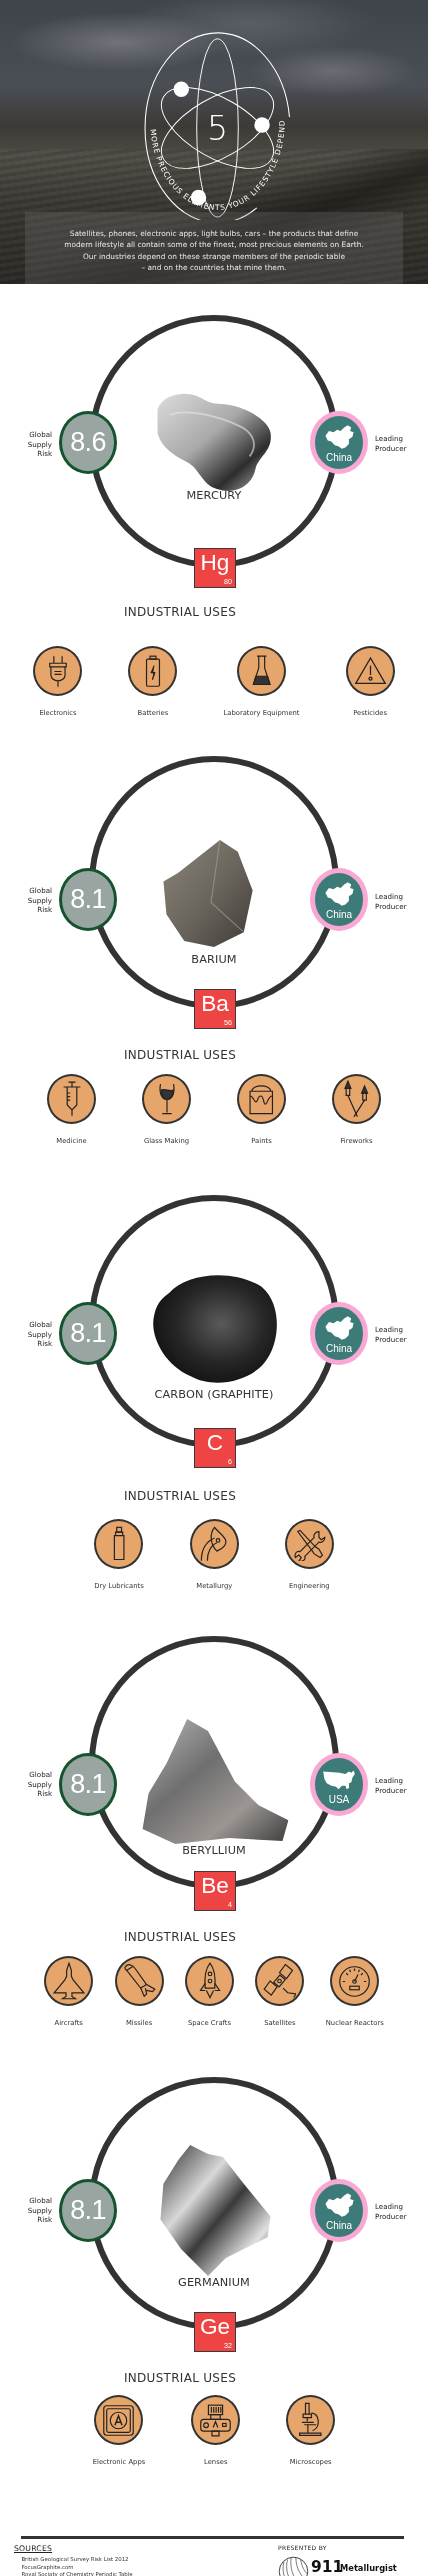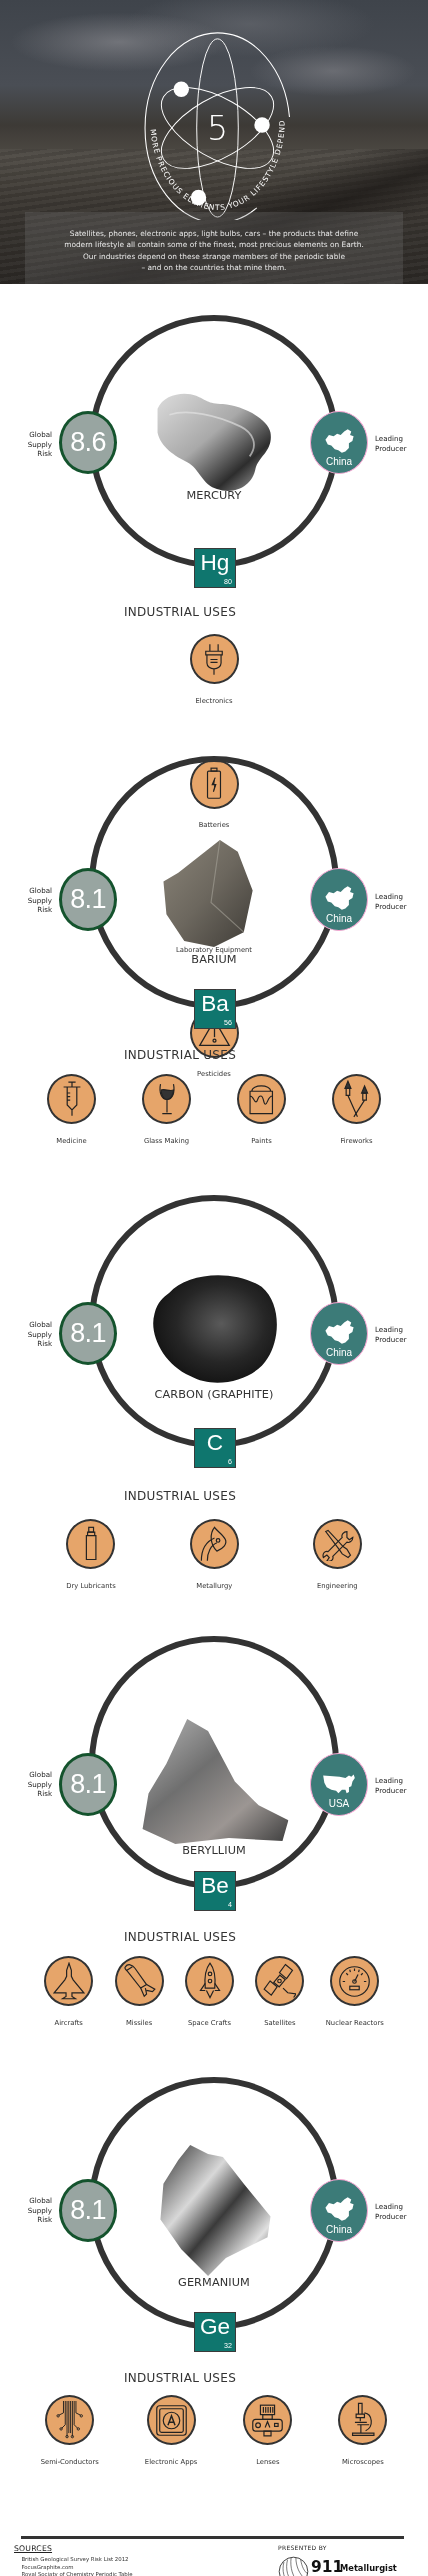--- a/index.html
+++ b/index.html
@@ -52,32 +52,32 @@
   }
   .risk-circle {
     position: absolute; left: 59px; width: 58px; height: 63px; border-radius: 50%;
     background: #98a5a1; border: 3px solid #14532d;
     display: flex; align-items: center; justify-content: center;
     color: #ffffff; font-family: "Liberation Sans", sans-serif; font-size: 27px; font-weight: 400;
     letter-spacing: -0.6px;
   }
   .producer-circle {
     position: absolute; left: 310px; width: 58px; height: 63px; border-radius: 50%;
-    background: #3c7b78; border: 1px solid #f9a8d4;
+    background: #3c7b78; border: 5px solid #f9a8d4;
     display: flex; flex-direction: column; align-items: center; justify-content: flex-end;
     color: #ffffff; font-family: "Liberation Sans", sans-serif; font-size: 10px; padding-bottom: 6px;
   }
   .producer-circle svg { margin-bottom: 1.2px; }
   .producer-label {
     position: absolute; left: 375px; width: 42px; text-align: left;
     font-size: 7.1px; line-height: 9.5px; color: #222;
   }
   .badge {
     position: absolute; left: 194px; width: 42px; height: 40px;
-    background: #0f766e; border: 1.8px solid #3a3a3a;
+    background: #ef4444; border: 1.8px solid #3a3a3a;
     color: #fff; font-family: "Liberation Sans", sans-serif;
   }
   .badge .sym { position: absolute; left: 0; width: 100%; top: 1.2px; text-align: center; font-size: 22.6px; line-height: 26px; }
   .badge .num { position: absolute; right: 3px; bottom: 1.2px; font-size: 7.1px; }
   .uses-title {
     position: absolute; left: 0; width: 360px; text-align: center;
     font-family: "DejaVu Sans", sans-serif; font-size: 12px; letter-spacing: 0.3px; color: #333;
   }
   .uses {
     position: absolute; left: 0; width: 428px; display: flex; justify-content: center;
@@ -166,21 +166,21 @@
   <div class="producer-label" style="top:150px;">
     <span>Leading</span><br><span>Producer</span>
   </div>
 
   <div class="badge" style="top:264px;">
     <div class="sym">Hg</div>
     <div class="num">80</div>
   </div>
 
   <div class="uses-title" style="top:321px;">INDUSTRIAL USES</div>
-  <div class="uses" style="top:350px; gap:46px;flex-direction:column;">
+  <div class="uses" style="top:362px; gap:46px;">
     <div class="use">
       <div class="ic">
         <svg width="24" height="33" viewBox="0 0 40 56" fill="none" stroke="#222" stroke-width="2">
             <path d="M13 2v12M27 2v12M6 14h28v6H6zM8 20v14c0 6 6 10 12 10s12-4 12-10V20M14 28h12M14 33h12M20 44v10"></path>
           </svg>
       </div>
       <div class="lbl">Electronics</div>
     </div>
     <div class="use">
       <div class="ic">
@@ -318,21 +318,21 @@
   <div class="producer-label" style="top:130px;">
     <span>Leading</span><br><span>Producer</span>
   </div>
 
   <div class="badge" style="top:233px;">
     <div class="sym">C</div>
     <div class="num">6</div>
   </div>
 
   <div class="uses-title" style="top:294px;">INDUSTRIAL USES</div>
-  <div class="uses" style="top:324px; gap:74px;">
+  <div class="uses" style="top:324px; gap:46px;">
     <div class="use">
       <div class="ic">
         <svg width="14.3" height="36" viewBox="0 0 24 60" fill="none" stroke="#222" stroke-width="2">
             <rect x="8" y="2" width="8" height="8"></rect>
             <path d="M6 10h12v6H6zM4 16h16v40H4z"></path>
           </svg>
       </div>
       <div class="lbl">Dry Lubricants</div>
     </div>
     <div class="use">
@@ -481,34 +481,20 @@
 
   <div class="badge" style="top:235px;">
     <div class="sym">Ge</div>
     <div class="num">32</div>
   </div>
 
   <div class="uses-title" style="top:294px;">INDUSTRIAL USES</div>
   <div class="uses" style="top:318px; gap:46px;">
     <div class="use">
       <div class="ic">
-        <svg width="30" height="38" viewBox="0 0 50 64" fill="none" stroke="#222" stroke-width="1.6">
-            <path d="M20 0v60M23 0v54M26 0v54M29 0v60M17 0v40l-6 6M32 0v40l6 6M14 0v20l-8 4M35 0v20l8 4"></path>
-            <circle cx="20" cy="60" r="2"></circle>
-            <circle cx="29" cy="60" r="2"></circle>
-            <circle cx="10" cy="47" r="2"></circle>
-            <circle cx="39" cy="47" r="2"></circle>
-            <circle cx="5" cy="25" r="2"></circle>
-            <circle cx="44" cy="25" r="2"></circle>
-          </svg>
-      </div>
-      <div class="lbl">Semi-Conductors</div>
-    </div>
-    <div class="use">
-      <div class="ic">
         <svg width="33" height="33" viewBox="0 0 56 56" fill="none" stroke="#222" stroke-width="2">
             <rect x="3" y="3" width="50" height="50" rx="5"></rect>
             <rect x="8" y="8" width="40" height="40" rx="3"></rect>
             <circle cx="28" cy="28" r="14"></circle>
             <path d="M22 36l6-16 6 16M24 31h8" stroke-width="2.5"></path>
           </svg>
       </div>
       <div class="lbl">Electronic Apps</div>
     </div>
     <div class="use">

